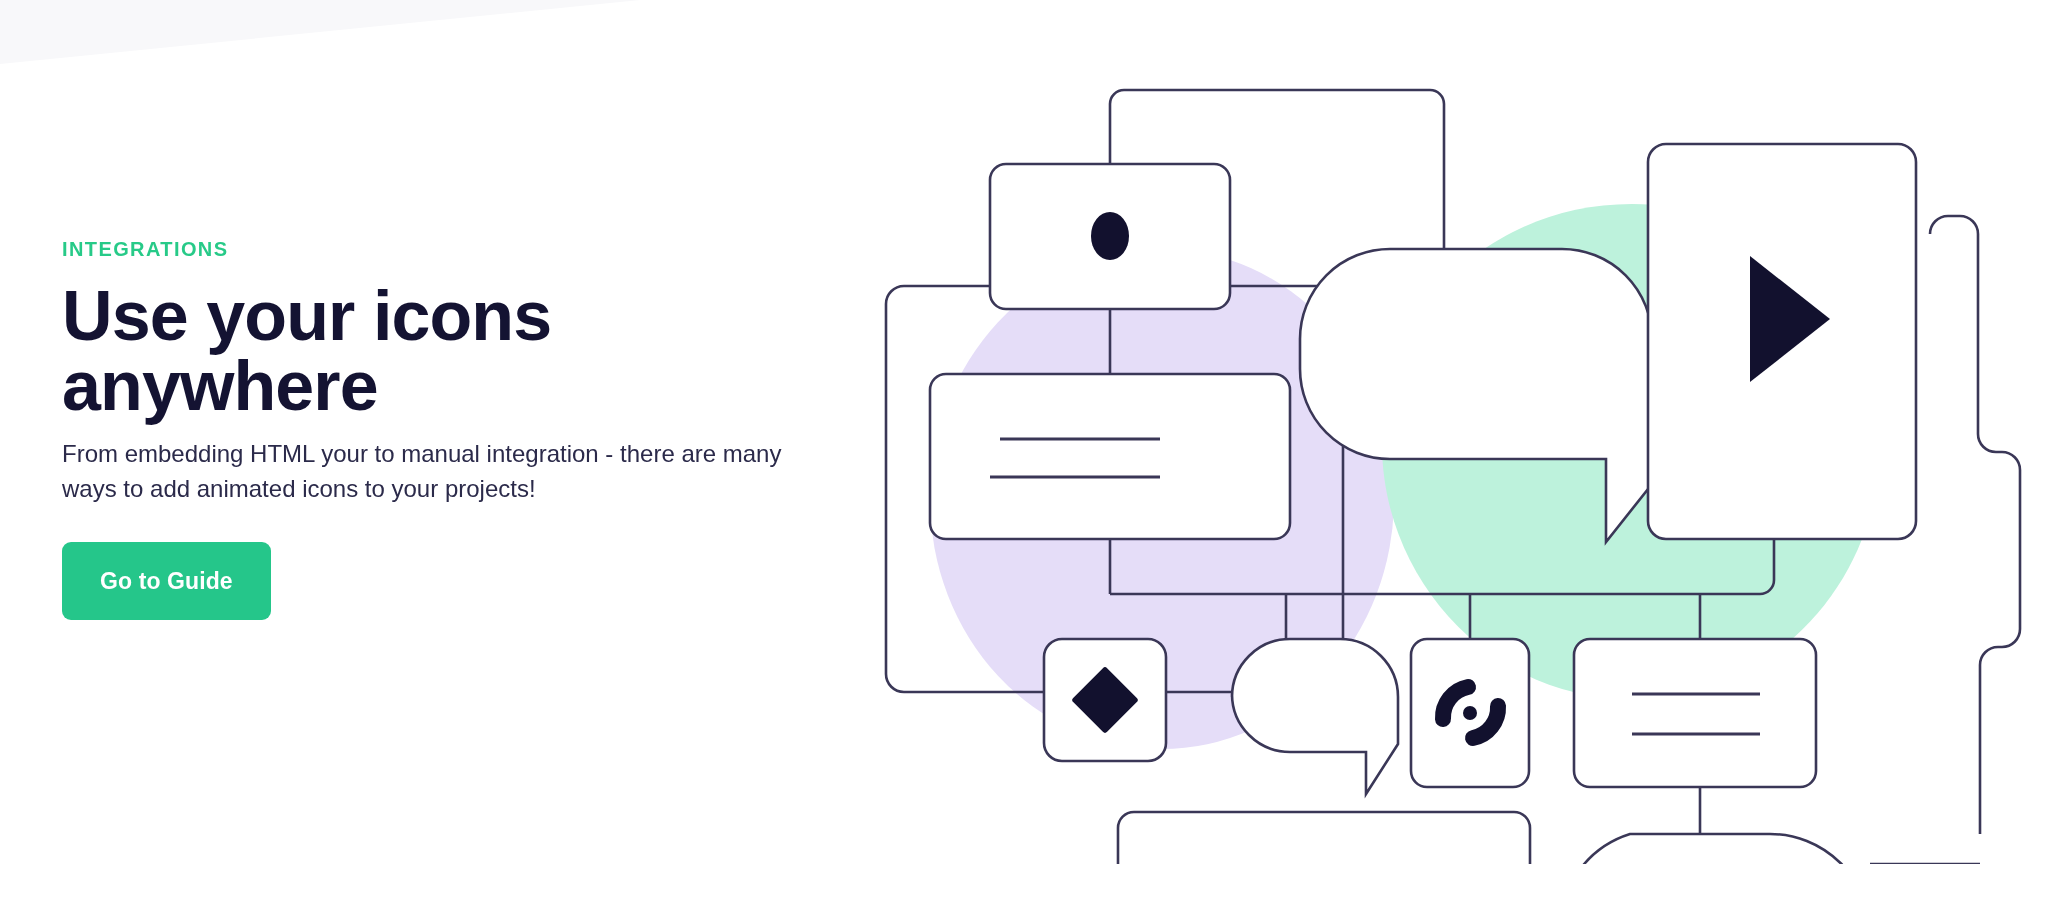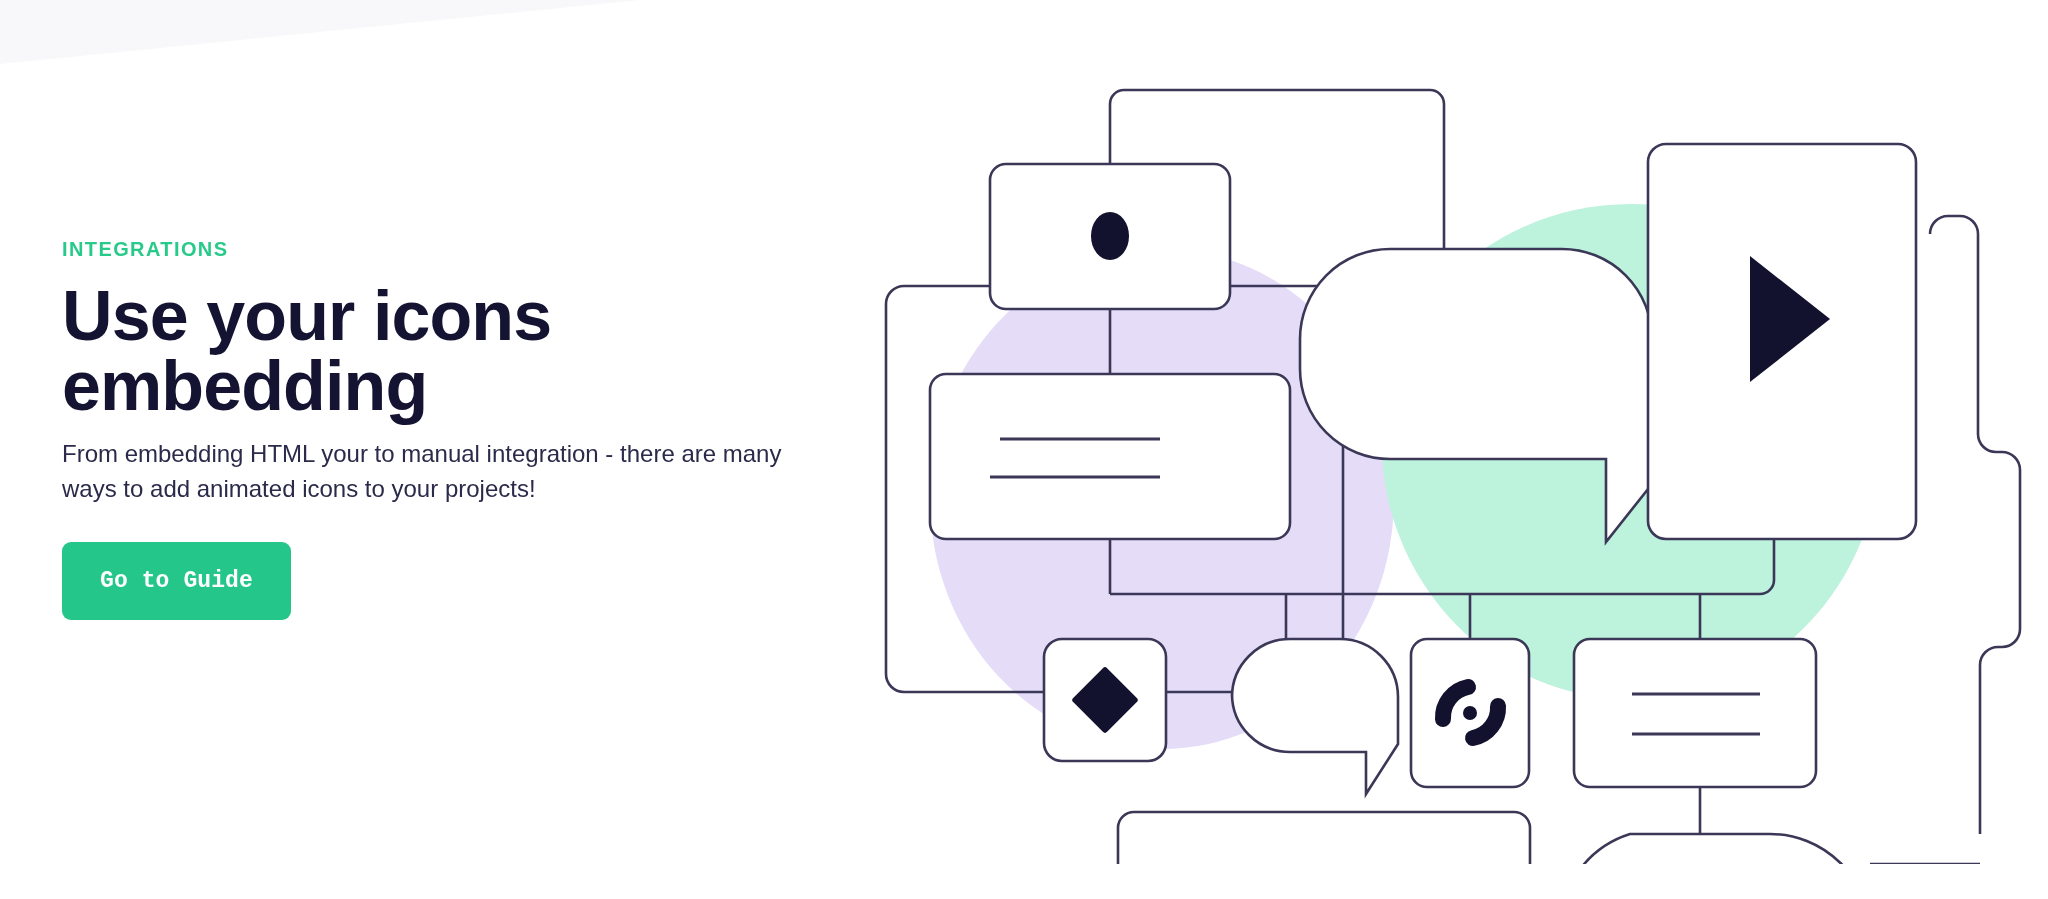--- a/index.html
+++ b/index.html
@@ -81,21 +81,20 @@
     height: 78px;
     padding: 12px 38px;
     background: #25c68a;
     color: #ffffff;
     font-size: 23px;
     font-weight: bold;
     border: none;
     border-radius: 9px;
     cursor: pointer;
     letter-spacing: 0.1px;
-    font-family: Liberation Mono, monospace;
   }
 
   .art-col {
     position: relative;
     flex: 1;
     height: 899px;
   }
   .art-svg {
     position: absolute;
     top: 34px;
@@ -117,21 +116,21 @@
 
   <div class="top-slant"></div>
 
   <div class="content">
 
     <div class="text-col">
       <div class="eyebrow">INTEGRATIONS</div>
 
       <h1 class="headline">
         <span>Use your icons</span><br>
-        <span>embedding</span>
+        <span>anywhere</span>
       </h1>
 
       <p class="subtext">From embedding HTML your to manual integration - there are many ways to add animated icons to your projects!</p>
 
       <button class="cta">Go to Guide</button>
     </div>
 
     <div class="art-col">
       <svg class="art-svg" viewBox="0 0 1170 830">
 

